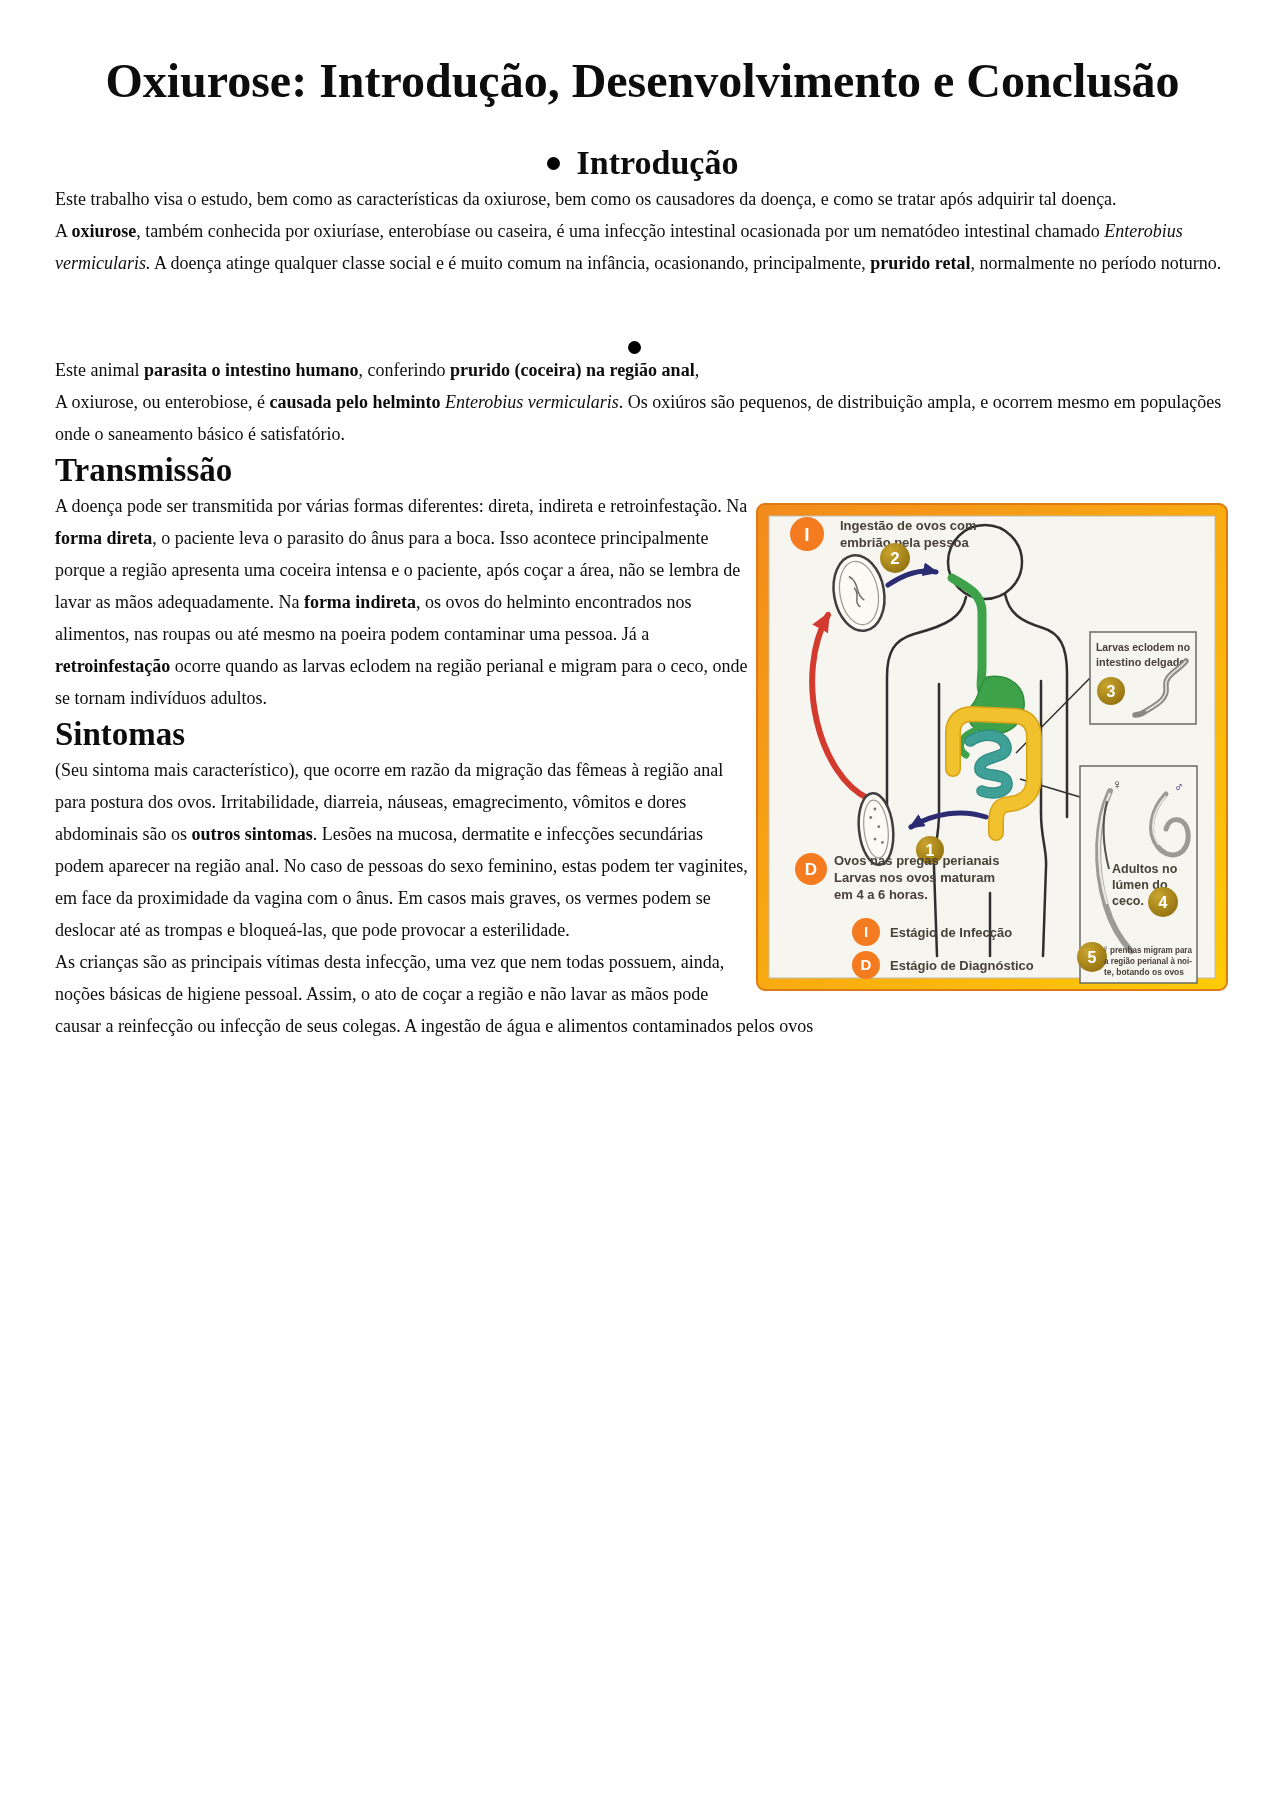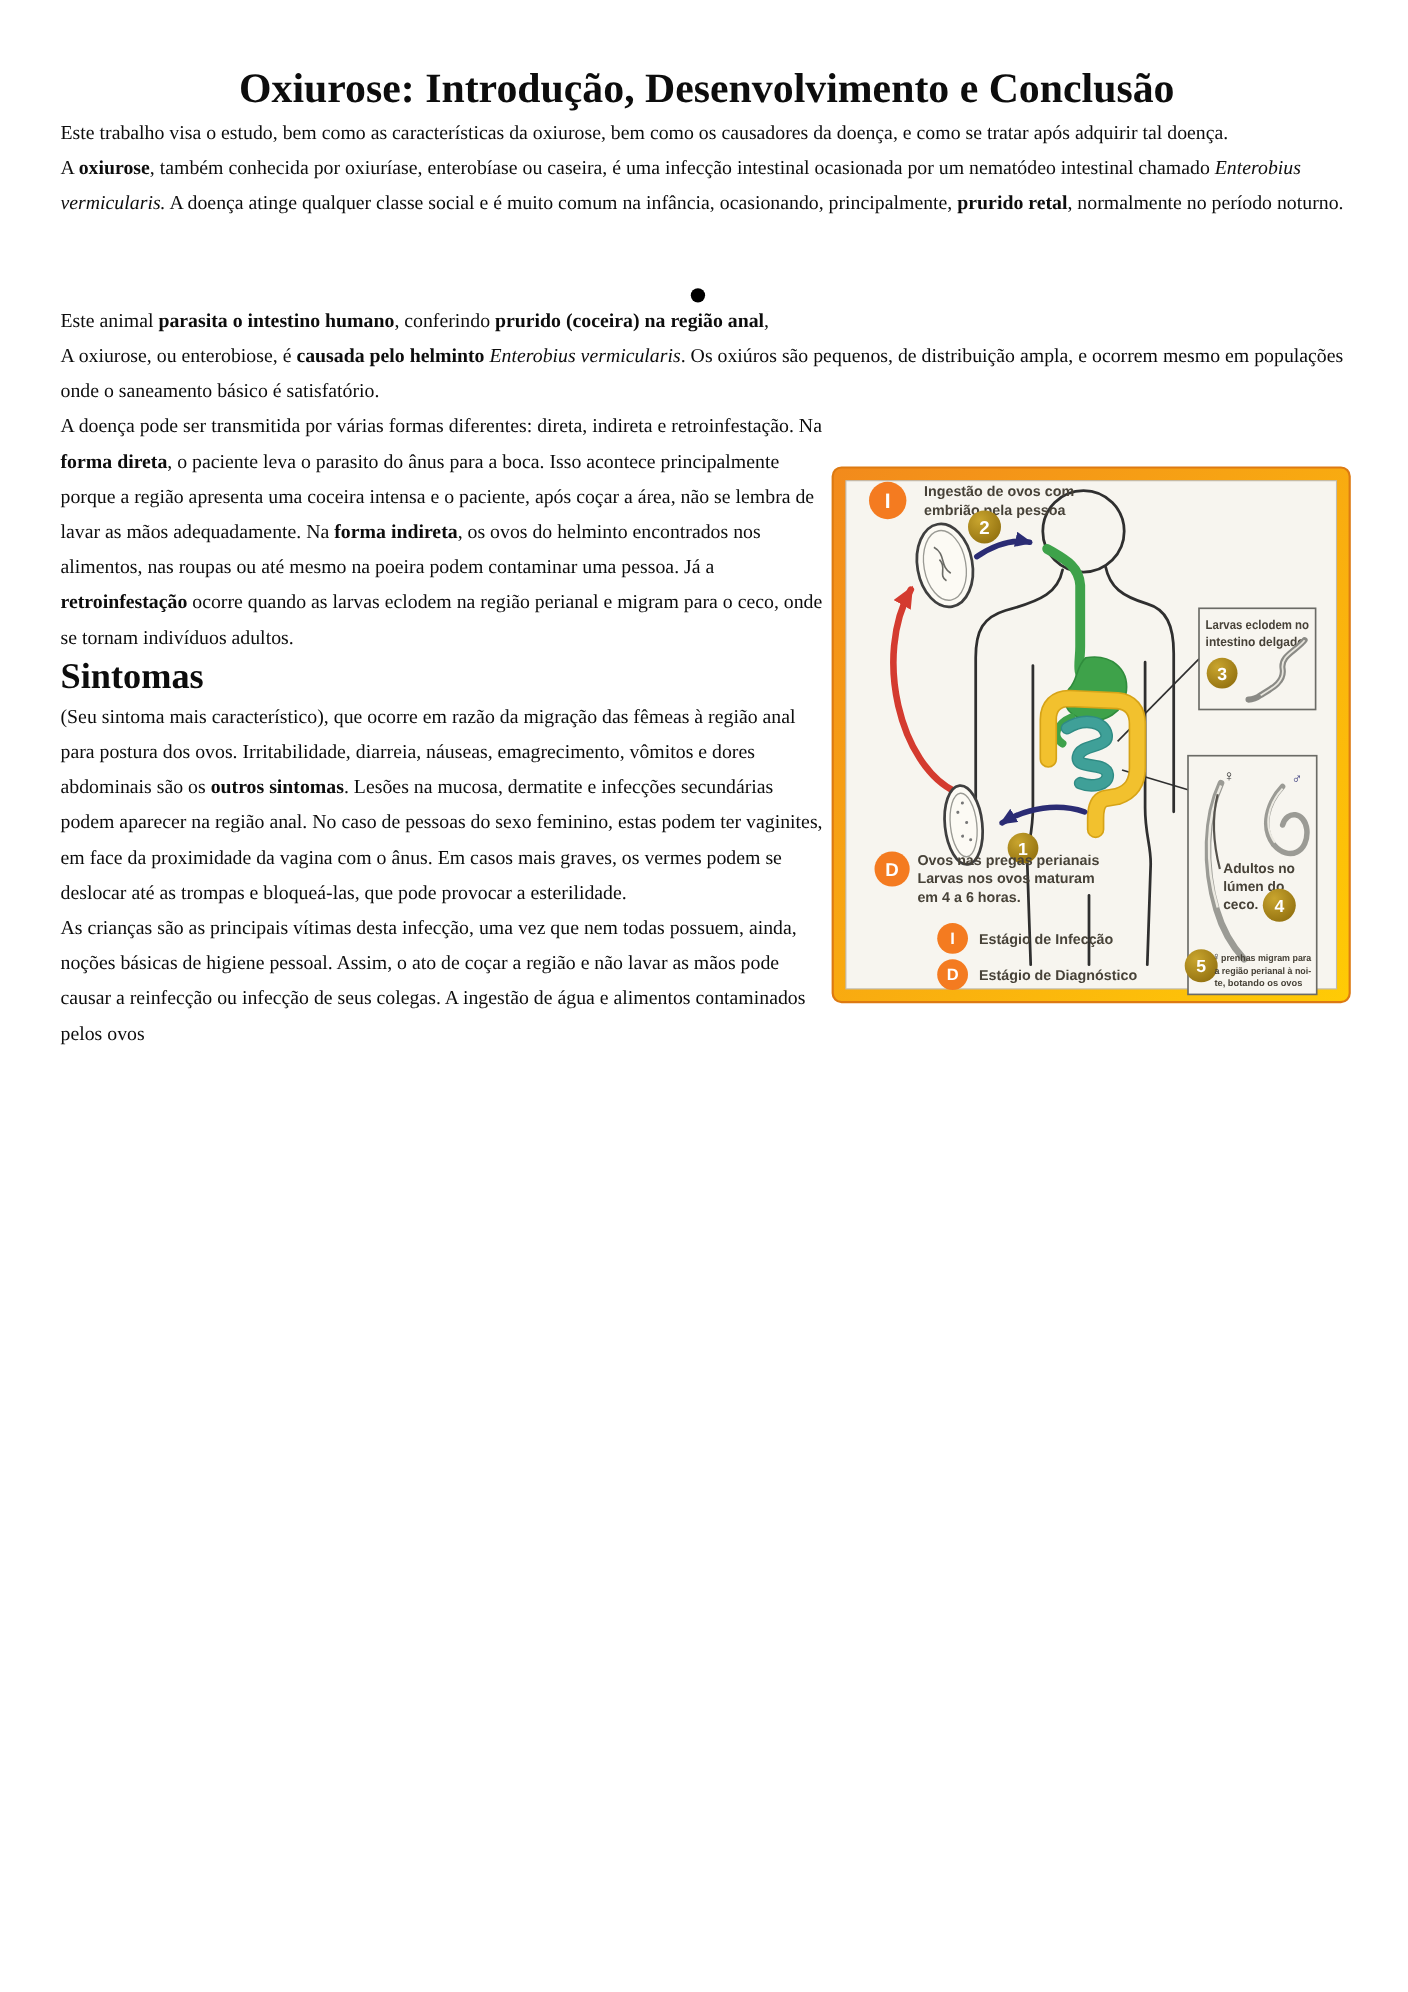--- a/index.html
+++ b/index.html
@@ -7,21 +7,21 @@
     width:1280px;
     min-height:1811px;
     box-sizing:border-box;
     padding:58px 50px 53px 55px;
     font-family:"Liberation Serif","DejaVu Serif",serif;
     color:#0d0d0d;
     background:#ffffff;
     overflow:hidden;
   }
   h1.doc-title{
-    font-size:38px;
+    font-size:48px;
     line-height:46px;
     font-weight:700;
     text-align:center;
     margin:0;
   }
   .bullet-h{
     display:flex;
     justify-content:center;
     align-items:center;
     font-size:34px;
@@ -59,20 +59,24 @@
   .fig-label{font-family:"Liberation Sans","DejaVu Sans",sans-serif;font-weight:700;fill:#474238;}
   .fig-num{font-family:"Liberation Sans","DejaVu Sans",sans-serif;font-weight:700;fill:#ffffff;text-anchor:middle;}
 </style>
 </head>
 <body>
 
 <div class="page">
 
   <h1 class="doc-title">Oxiurose: Introdução, Desenvolvimento e Conclusão</h1>
 
+  <div class="bullet-h mt39">
+    <span class="dot"></span>
+    <span>Introdução</span>
+  </div>
 
   <p class="body-p mt69"><span>Este trabalho visa o estudo, bem como as características da oxiurose, bem como os causadores da doença, e como se tratar após adquirir tal doença.</span></p>
   <p class="body-p mt14"><span>A </span><span style="font-weight: 700;">oxiurose</span><span>, também conhecida por oxiuríase, enterobíase ou caseira, é uma infecção intestinal ocasionada por um nematódeo intestinal chamado </span><span style="font-style: italic;">Enterobius vermicularis.</span><span> A doença atinge qualquer classe social e é muito comum na infância, ocasionando, principalmente, </span><span style="font-weight: 700;">prurido retal</span><span>, normalmente no período noturno.</span></p>
 
   <div class="bullet-h mt62">
     <span class="dot"></span>
   </div>
 
   <p class="body-p mt18"><span>Este animal </span><span style="font-weight: 700;">parasita o intestino humano</span><span>, conferindo </span><span style="font-weight: 700;">prurido (coceira) na região anal</span><span>,</span></p>
   <p class="body-p mt33"><span>A oxiurose, ou enterobiose, é </span><span style="font-weight: 700;">causada pelo helminto</span><span> </span><span style="font-style: italic;">Enterobius vermicularis</span><span>. Os oxiúros são pequenos, de distribuição ampla, e ocorrem mesmo em populações onde o saneamento básico é satisfatório.</span></p>
@@ -197,19 +201,20 @@
         <circle cx="338" cy="456" r="15" fill="url(#gGold)"></circle>
         <text x="338" y="462" font-size="16" class="fig-num">5</text>
         <text x="348" y="451" font-size="10" font-weight="bold" font-family="Liberation Sans, sans-serif" fill="#333333">♀</text>
         <text x="356" y="452" font-size="8.5" class="fig-label" textLength="82" lengthAdjust="spacingAndGlyphs">prenhas migram para</text>
         <text x="350" y="463" font-size="8.5" class="fig-label" textLength="88" lengthAdjust="spacingAndGlyphs">a região perianal à noi-</text>
         <text x="350" y="474" font-size="8.5" class="fig-label" textLength="80" lengthAdjust="spacingAndGlyphs">te, botando os ovos</text>
       </g>
     </svg>
   </figure>
 
+  <h2 class="sub-h mt38">Transmissão</h2>
   <p class="body-p mt41"><span>A doença pode ser transmitida por várias formas diferentes: direta, indireta e retroinfestação. Na </span><span style="font-weight: 700;">forma direta</span><span>, o paciente leva o parasito do ânus para a boca. Isso acontece principalmente porque a região apresenta uma coceira intensa e o paciente, após coçar a área, não se lembra de lavar as mãos adequadamente. Na </span><span style="font-weight: 700;">forma indireta</span><span>, os ovos do helminto encontrados nos alimentos, nas roupas ou até mesmo na poeira podem contaminar uma pessoa. Já a </span><span style="font-weight: 700;">retroinfestação</span><span> ocorre quando as larvas eclodem na região perianal e migram para o ceco, onde se tornam indivíduos adultos.</span></p>
 
   <h2 class="sub-h mt47">Sintomas</h2>
   <p class="body-p mt43"><span>(Seu sintoma mais característico), que ocorre em razão da migração das fêmeas à região anal para postura dos ovos. Irritabilidade, diarreia, náuseas, emagrecimento, vômitos e dores abdominais são os </span><span style="font-weight: 700;">outros sintomas</span><span>. Lesões na mucosa, dermatite e infecções secundárias podem aparecer na região anal. No caso de pessoas do sexo feminino, estas podem ter vaginites, em face da proximidade da vagina com o ânus. Em casos mais graves, os vermes podem se deslocar até as trompas e bloqueá-las, que pode provocar a esterilidade.</span></p>
   <p class="body-p mt18"><span>As crianças são as principais vítimas desta infecção, uma vez que nem todas possuem, ainda, noções básicas de higiene pessoal. Assim, o ato de coçar a região e não lavar as mãos pode causar a reinfecção ou infecção de seus colegas. A ingestão de água e alimentos contaminados pelos ovos</span></p>
 
 </div>
 
 </body></html>

